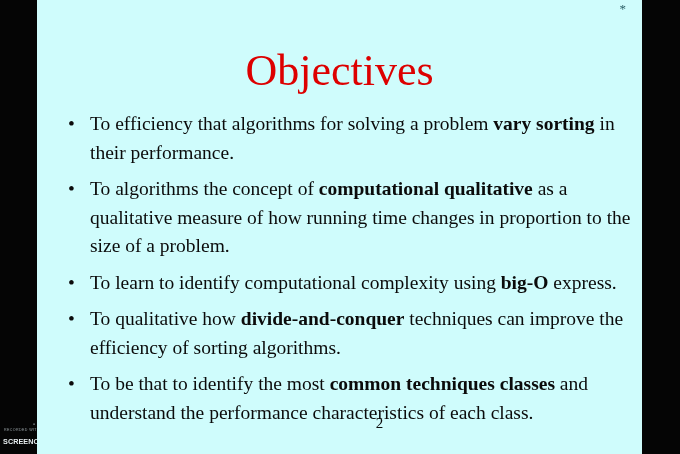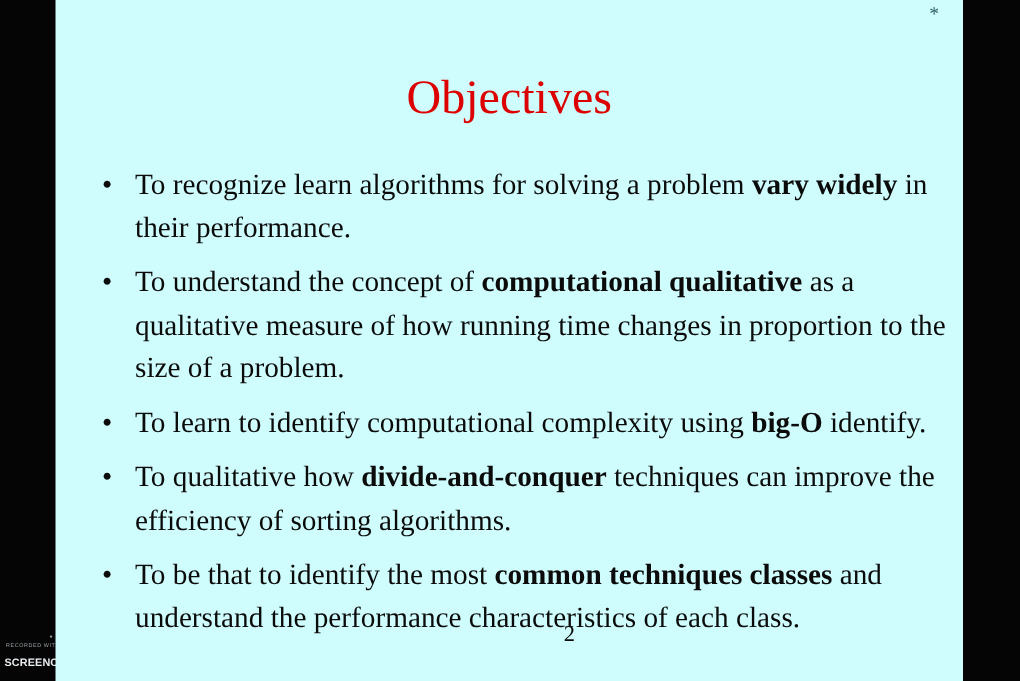--- a/index.html
+++ b/index.html
@@ -53,21 +53,21 @@
   }
 
   
   #slide-title {
     position: absolute;
     left: 0;
     top: 48px;
     width: 605px;
     text-align: center;
     color: #dd0000;
-    font-size: 32px;
+    font-size: 44px;
     line-height: 1.05;
     font-family: "Liberation Serif", "DejaVu Serif", serif;
     font-weight: 400;
     letter-spacing: 0px;
   }
 
   
   #bullet-list {
     position: absolute;
     left: 23px;
@@ -189,29 +189,29 @@
 
   <div id="slide">
 
     <div id="asterisk-marker">*</div>
 
     <div id="slide-title">Objectives</div>
 
     <ul id="bullet-list">
         <li class="bullet-item">
           <span class="bullet-dot">•</span>
-          <span class="bullet-text"><span>To recognize learn algorithms for solving a problem </span><b>vary widely</b><span> in their performance.</span></span>
-        </li>
-        <li class="bullet-item">
-          <span class="bullet-dot">•</span>
-          <span class="bullet-text"><span>To understand the concept of </span><b>computational qualitative</b><span> as a qualitative measure of how running time changes in proportion to the size of a problem.</span></span>
-        </li>
-        <li class="bullet-item">
-          <span class="bullet-dot">•</span>
-          <span class="bullet-text"><span>To learn to identify computational complexity using </span><b>big-O</b><span> identify.</span></span>
+          <span class="bullet-text"><span>To efficiency that algorithms for solving a problem </span><b>vary sorting</b><span> in their performance.</span></span>
+        </li>
+        <li class="bullet-item">
+          <span class="bullet-dot">•</span>
+          <span class="bullet-text"><span>To algorithms the concept of </span><b>computational qualitative</b><span> as a qualitative measure of how running time changes in proportion to the size of a problem.</span></span>
+        </li>
+        <li class="bullet-item">
+          <span class="bullet-dot">•</span>
+          <span class="bullet-text"><span>To learn to identify computational complexity using </span><b>big-O</b><span> express.</span></span>
         </li>
         <li class="bullet-item">
           <span class="bullet-dot">•</span>
           <span class="bullet-text"><span>To qualitative how </span><b>divide-and-conquer</b><span> techniques can improve the efficiency of sorting algorithms.</span></span>
         </li>
         <li class="bullet-item">
           <span class="bullet-dot">•</span>
           <span class="bullet-text"><span>To be that to identify the most </span><b>common techniques classes</b><span> and understand the performance characteristics of each class.</span></span>
         </li>
       </ul>

